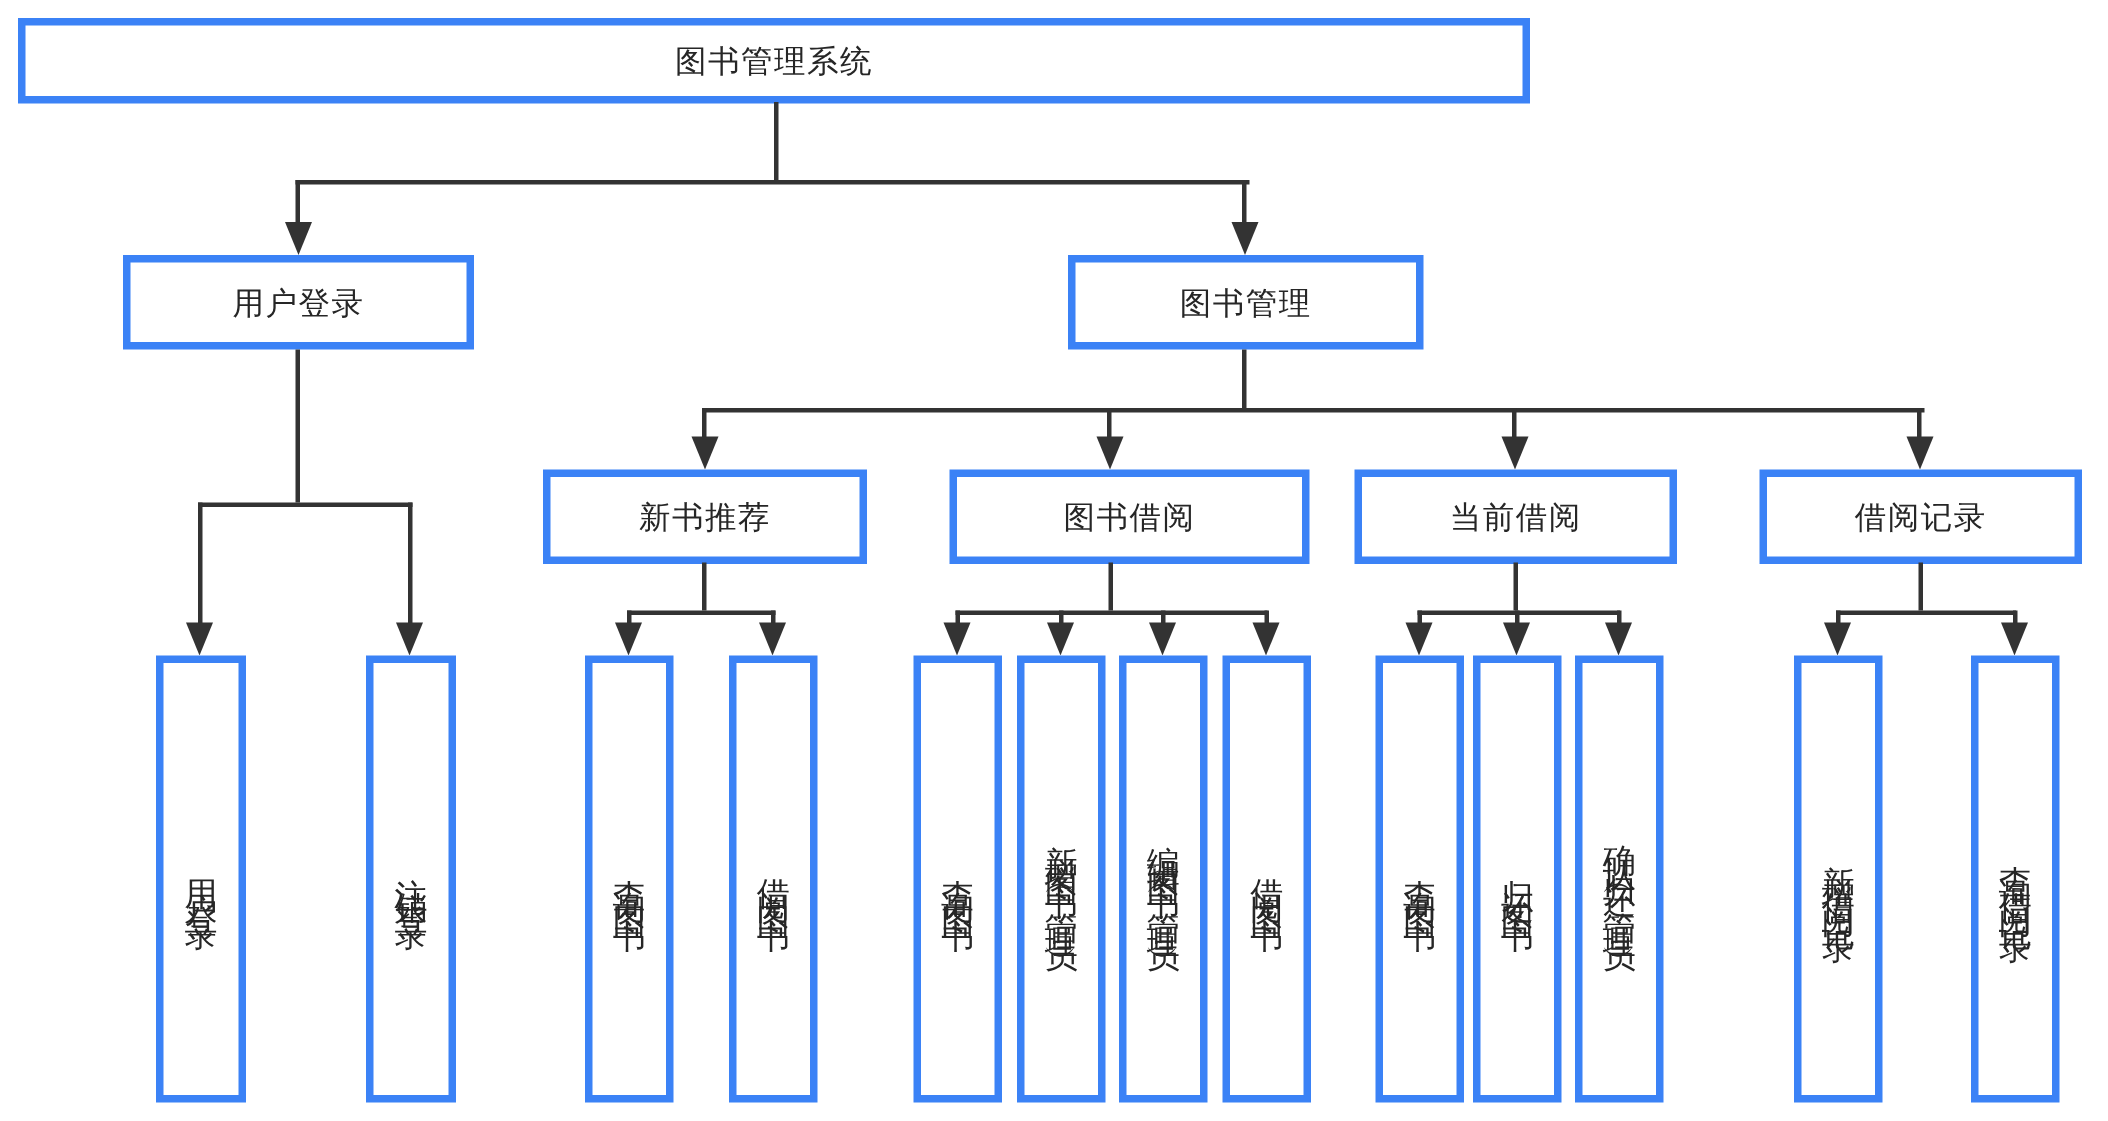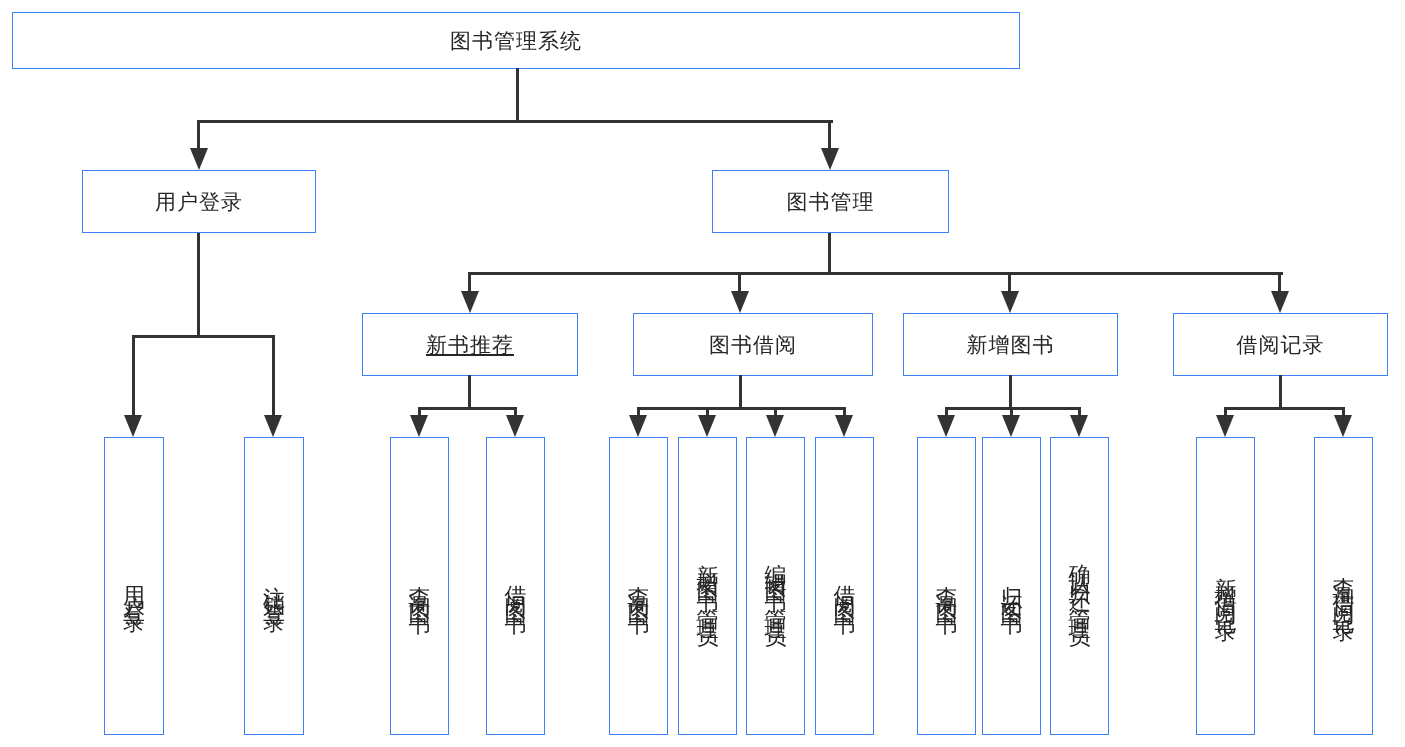--- a/index.html
+++ b/index.html
@@ -7,21 +7,21 @@
     position: relative;
     width: 1405px;
     height: 747px;
     background: #ffffff;
     font-family: "Liberation Sans", sans-serif;
     overflow: hidden;
   }
   .node {
     position: absolute;
     background: #ffffff;
-    border: 1px solid #3b82f6;
+    border: 5px solid #3b82f6;
     box-sizing: border-box;
     display: flex;
     align-items: center;
     justify-content: center;
     color: #262626;
     font-size: 21px;
     letter-spacing: 1px;
     white-space: nowrap;
   }
   .vnode {
@@ -81,23 +81,23 @@
   <div class="hl" style="left:469px; top:272px; width:814px;"></div>
   <div class="vl" style="left:468px; top:272px; height:21px;"></div>
   <div class="ah" style="left:461px; top:291px;"></div>
   <div class="vl" style="left:738px; top:272px; height:21px;"></div>
   <div class="ah" style="left:731px; top:291px;"></div>
   <div class="vl" style="left:1008px; top:272px; height:21px;"></div>
   <div class="ah" style="left:1001px; top:291px;"></div>
   <div class="vl" style="left:1278px; top:272px; height:21px;"></div>
   <div class="ah" style="left:1271px; top:291px;"></div>
 
-  <div class="node" style="left:362px; top:313px; width:216px; height:63px;text-decoration:underline;">新书推荐</div>
+  <div class="node" style="left:362px; top:313px; width:216px; height:63px;">新书推荐</div>
   <div class="node" style="left:633px; top:313px; width:240px; height:63px;">图书借阅</div>
-  <div class="node" style="left:903px; top:313px; width:215px; height:63px;">新增图书</div>
+  <div class="node" style="left:903px; top:313px; width:215px; height:63px;">当前借阅</div>
   <div class="node" style="left:1173px; top:313px; width:215px; height:63px;">借阅记录</div>
 
   <div class="vl" style="left:468px; top:375px; height:32px;"></div>
   <div class="hl" style="left:418px; top:407px; width:99px;"></div>
   <div class="vl" style="left:418px; top:407px; height:10px;"></div>
   <div class="ah" style="left:410px; top:415px;"></div>
   <div class="vl" style="left:514px; top:407px; height:10px;"></div>
   <div class="ah" style="left:506px; top:415px;"></div>
 
   <div class="vl" style="left:739px; top:375px; height:32px;"></div>

